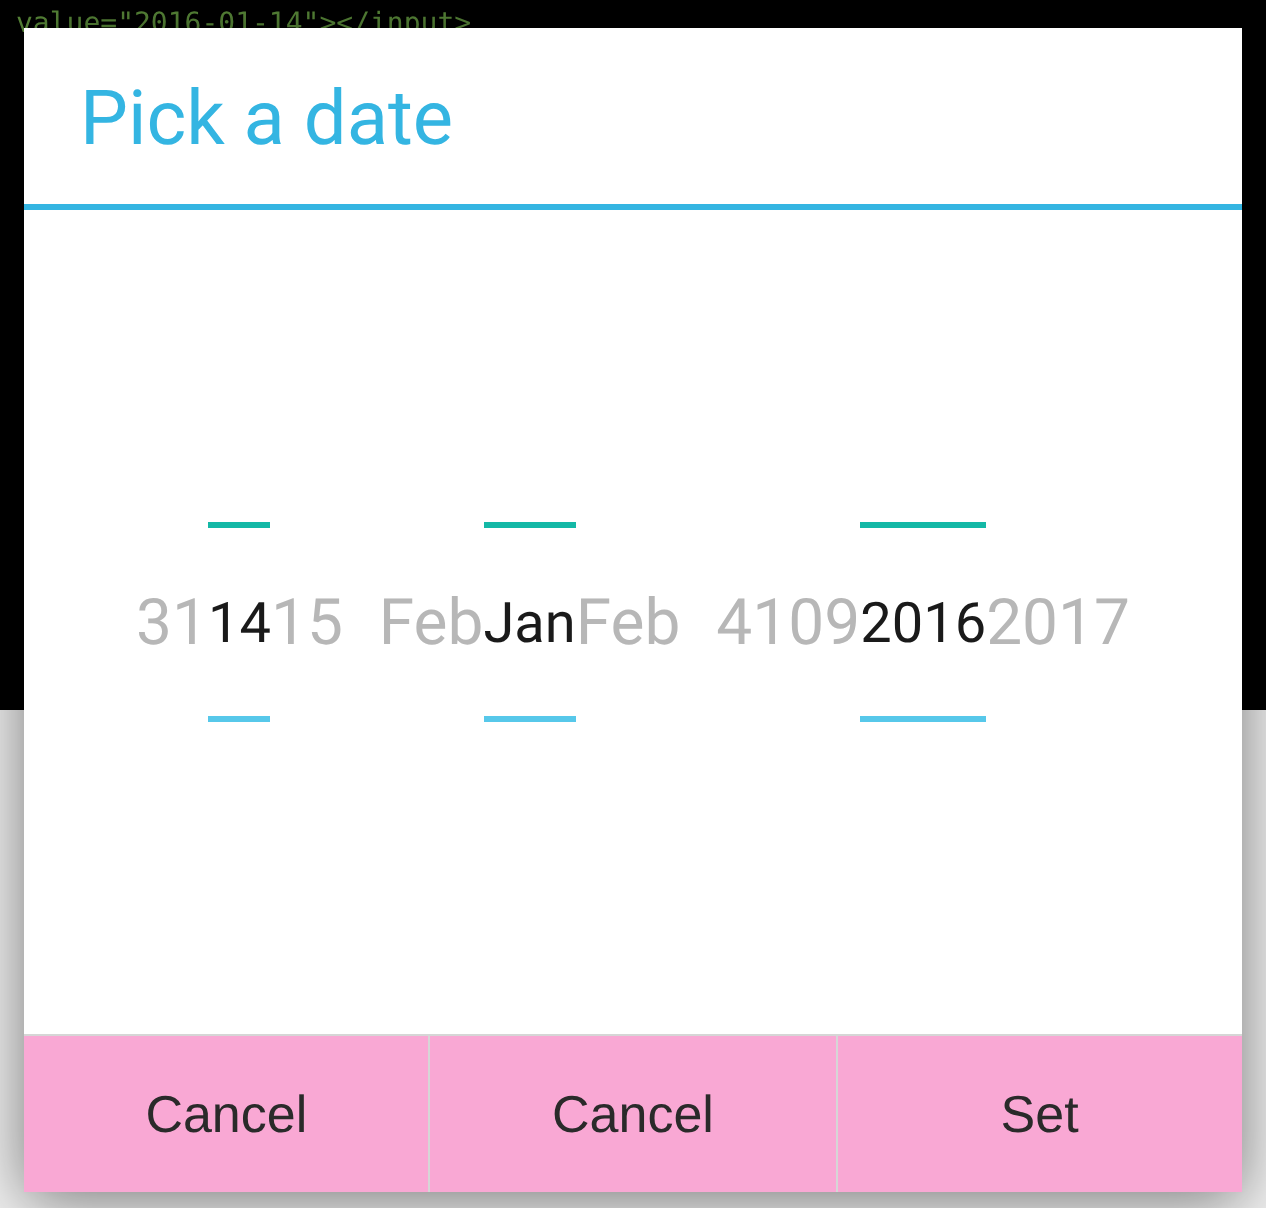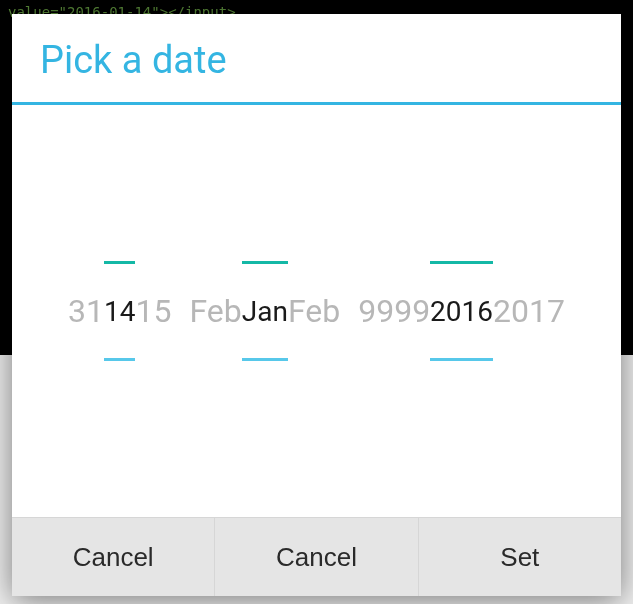--- a/index.html
+++ b/index.html
@@ -88,21 +88,21 @@
       border-top: 1px solid #d6d6d6;
     }
     .action-btn {
       flex: 1;
       height: 78px;
       display: flex;
       align-items: center;
       justify-content: center;
       font-size: 26px;
       color: #2a2a2a;
-      background: #e5e5e5;
+      background: #f9a8d4;
       border: none;
       cursor: pointer;
     }
     .action-btn + .action-btn {
       border-left: 1px solid #d6d6d6;
     }
   </style>
 </head>
 <body>
 
@@ -123,21 +123,21 @@
         <div class="picker-cell ghost">15</div>
       </div>
 
       <div class="picker-col">
         <div class="picker-cell ghost">Feb</div>
         <div class="picker-cell selected">Jan</div>
         <div class="picker-cell ghost">Feb</div>
       </div>
 
       <div class="picker-col wide">
-        <div class="picker-cell ghost">9999</div>
+        <div class="picker-cell ghost">4109</div>
         <div class="picker-cell selected">2016</div>
         <div class="picker-cell ghost">2017</div>
       </div>
 
     </div>
   </div>
 
   <div class="dialog-actions">
     <button class="action-btn">Cancel</button>
     <button class="action-btn">Cancel</button>

